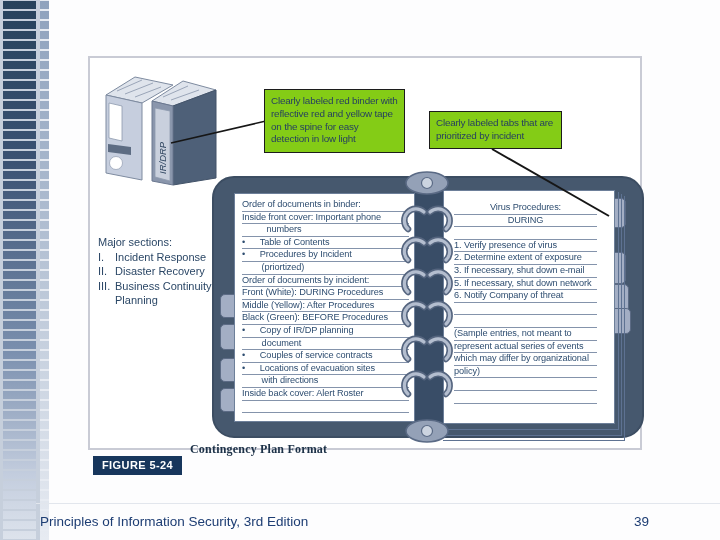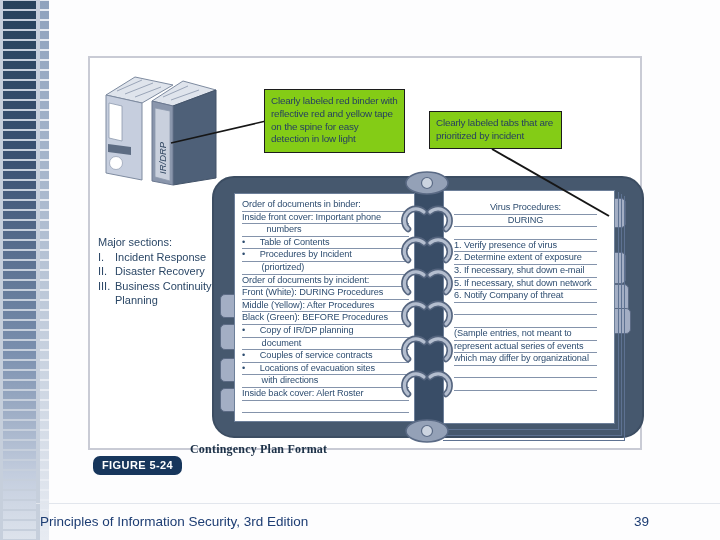--- a/index.html
+++ b/index.html
@@ -67,21 +67,21 @@
   .rings{position:absolute;left:0;top:0;width:432px;height:262px;z-index:3;overflow:visible;pointer-events:none;}
   .ring-o{stroke:#55657f;stroke-width:6.5;fill:none;stroke-linecap:round;}
   .ring-i{stroke:#b4becf;stroke-width:3.2;fill:none;stroke-linecap:round;}
 
   .pg-row{height:11.6px;border-bottom:1px solid #8493ab;white-space:pre;overflow:hidden;
     font-size:9.2px;line-height:11px;letter-spacing:-0.1px;color:#2e4d70;}
   .pg-row.center{text-align:center;}
 
   
   .fig-label{position:absolute;left:93px;top:456px;background:#17365c;color:#ffffff;
-    font-weight:bold;font-size:11px;letter-spacing:0.4px;padding:3px 9px 4px 9px;z-index:3;border-radius:7px;}
+    font-weight:bold;font-size:11px;letter-spacing:0.4px;padding:3px 9px 4px 9px;z-index:3;}
   .fig-caption{position:absolute;left:190px;top:442px;color:#1c3147;
     font-family:"Liberation Serif",serif;font-weight:bold;font-size:12px;letter-spacing:0.2px;z-index:3;}
 
   
   .footer-rule{position:absolute;left:36px;top:503px;width:684px;height:1px;background:#e2e6ed;}
   .footer-title{position:absolute;left:40px;top:514px;font-size:13.5px;color:#1d3d73;}
   .page-number{position:absolute;left:634px;top:514px;font-size:13.5px;color:#1d3d73;}
 </style>
 </head>
 <body>
@@ -187,20 +187,21 @@
     <div class="pg-row">1. Verify presence of virus</div>
     <div class="pg-row">2. Determine extent of exposure</div>
     <div class="pg-row">3. If necessary, shut down e-mail</div>
     <div class="pg-row">5. If necessary, shut down network</div>
     <div class="pg-row">6. Notify Company of threat</div>
     <div class="pg-row"></div>
     <div class="pg-row"></div>
     <div class="pg-row">(Sample entries, not meant to</div>
     <div class="pg-row">represent actual series of events</div>
     <div class="pg-row">which may differ by organizational</div>
+    <div class="pg-row">policy)</div>
     <div class="pg-row"></div>
     <div class="pg-row"></div>
   </div>
 
   <svg class="rings" viewBox="0 0 432 262">
     <defs>
       <g id="ring">
         <path class="ring-o" d="M212 36 A11 11 0 1 0 196 53"></path>
         <path class="ring-i" d="M212 36 A11 11 0 1 0 196 53"></path>
         <path class="ring-o" d="M218 36 A11 11 0 1 1 234 53"></path>

